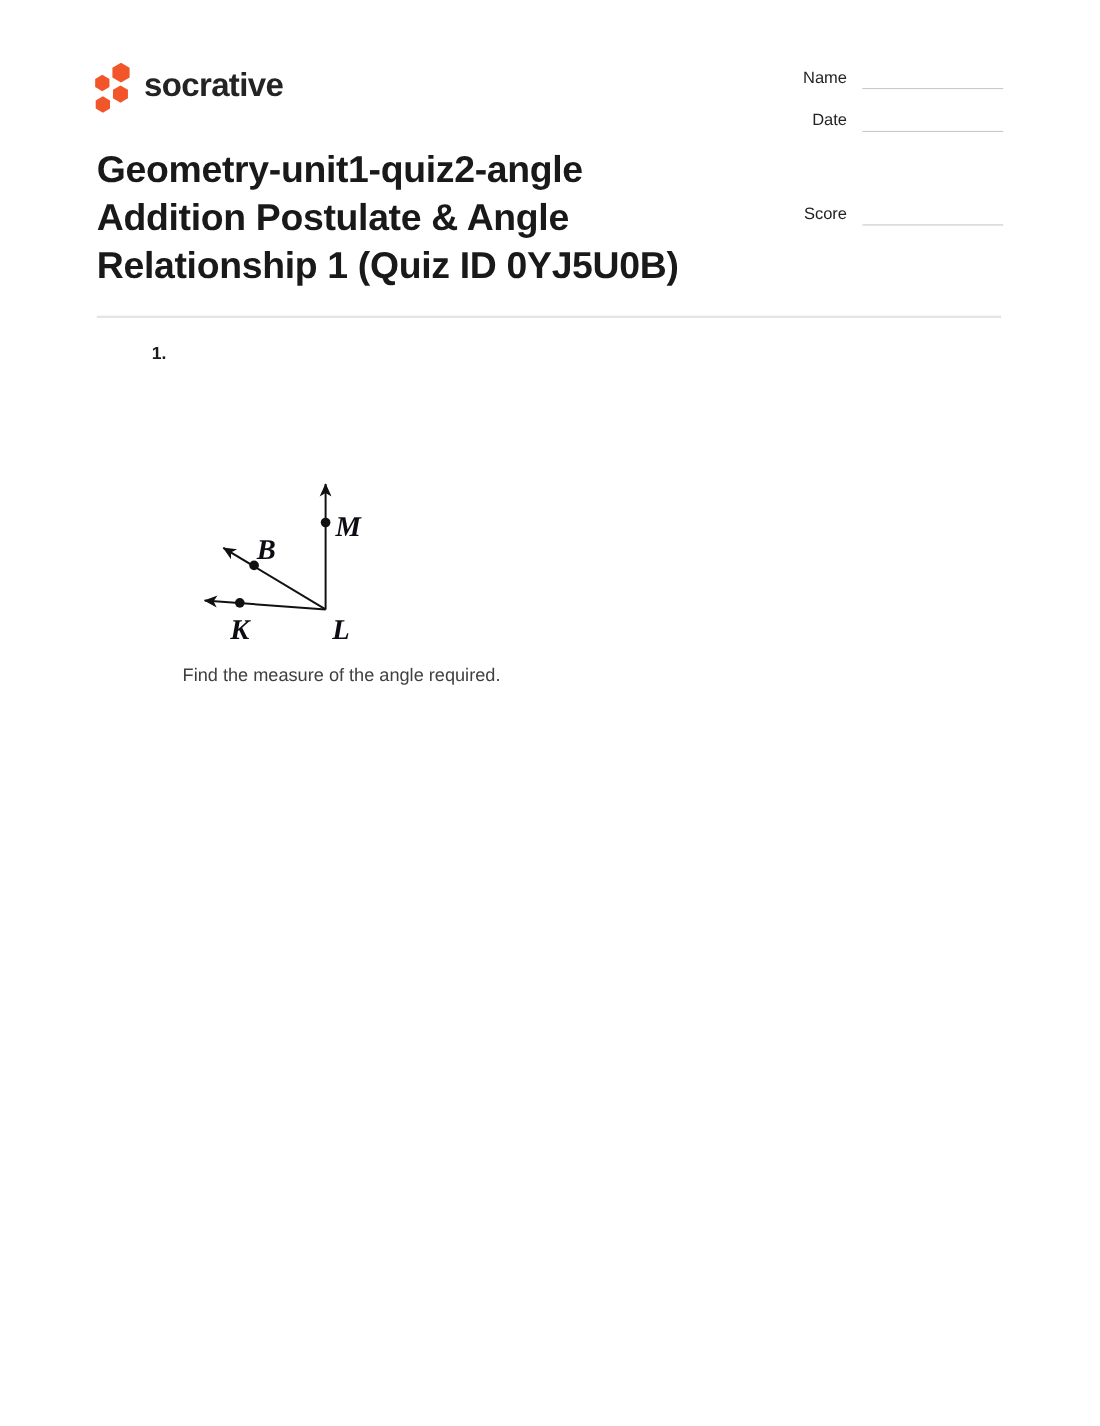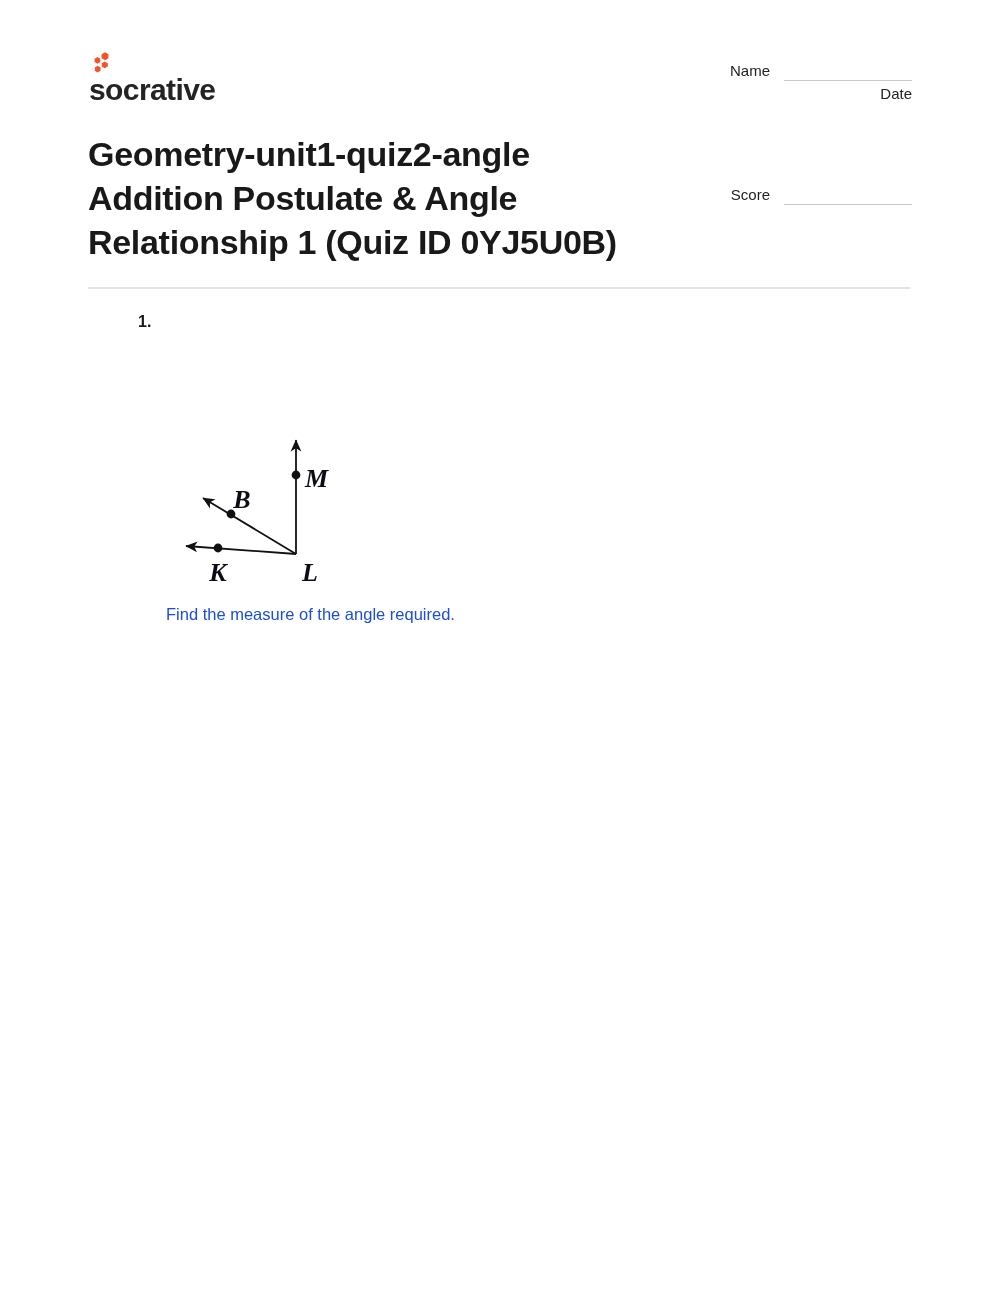--- a/index.html
+++ b/index.html
@@ -19,21 +19,21 @@
     background: #ffffff;
     overflow: hidden;
   }
 
   
   .logo {
     position: absolute;
     left: 80px; top: 50px;
     height: 58px;
     display: flex;
-    flex-direction: column;
+    align-items: center;
   }
   .logo svg { display: block; }
   .hex { fill: var(--logo-orange, #f2552a); }
   .logo-text {
     font-size: 30px;
     font-weight: 700;
     letter-spacing: -0.6px;
     color: #242424;
     margin-left: 9px;
     position: relative;
@@ -43,21 +43,21 @@
   
   .field-row {
     position: absolute;
     left: 690px;
     width: 222px;
     height: 21px;
     display: flex;
     align-items: flex-end;
   }
   .field-row.name  { top: 60px; }
-  .field-row.date  { top: 84px; flex-direction: column; }
+  .field-row.date  { top: 99px; }
   .field-row.score { top: 184px; }
   .field-label {
     width: 80px;
     text-align: right;
     font-size: 15px;
     color: #232323;
     line-height: 20px;
   }
   .field-line {
     flex: 1;
@@ -120,21 +120,21 @@
     font-style: italic;
     font-weight: 700;
     font-size: 26px;
     fill: #0c0c14;
   }
 
   .q-instruction {
     position: absolute;
     left: 166px; top: 605px;
     font-size: 16.5px;
-    color: #1d4ed8;
+    color: #404040;
   }
 </style>
 </head>
 <body>
 
 <div class="page">
 
   <div class="logo">
     <svg width="42" height="54" viewBox="0 0 42 54" aria-hidden="true">
       <polygon class="hex" points="30,5 37.8,9.5 37.8,18.5 30,23 22.2,18.5 22.2,9.5"></polygon>

